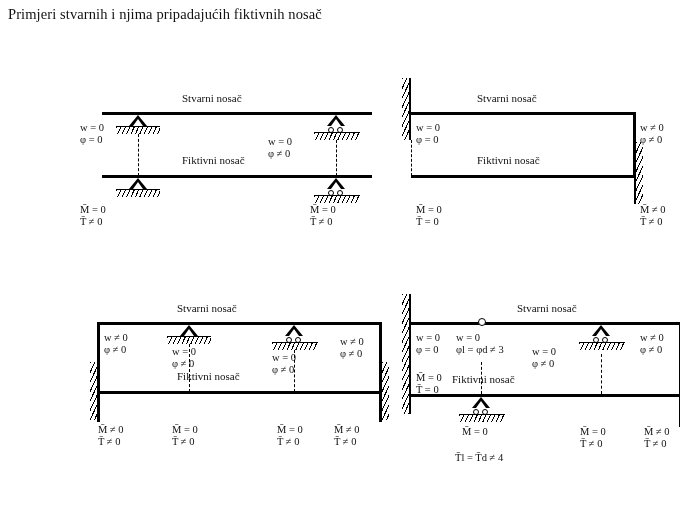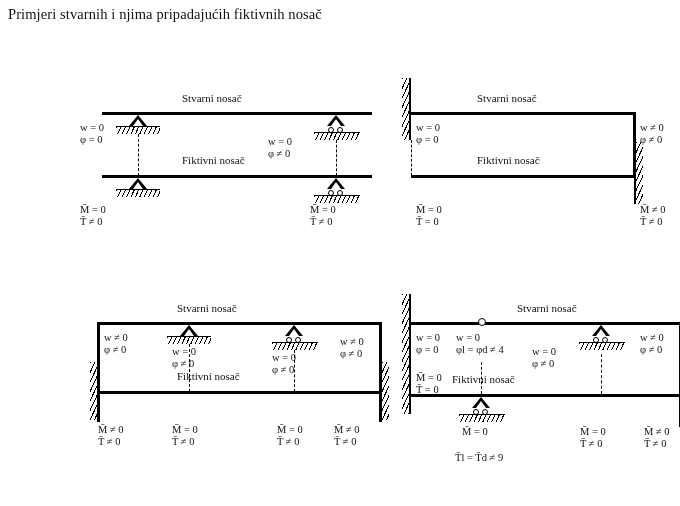--- a/index.html
+++ b/index.html
@@ -291,21 +291,21 @@
     <div class="ground" style="left:187px; top:68px; width:46px;"></div>
 
     <div class="beam beam-v" style="left:287px; top:48px; height:105px;"></div>
 
     <div class="lbl" style="left:24px; top:58px;">
       <div>w = 0</div>
       <div>φ = 0</div>
     </div>
     <div class="lbl" style="left:64px; top:58px;">
       <div>w = 0</div>
-      <div>φl = φd ≠ 4</div>
+      <div>φl = φd ≠ 3</div>
     </div>
     <div class="lbl" style="left:140px; top:72px;">
       <div>w = 0</div>
       <div>φ ≠ 0</div>
     </div>
     <div class="lbl" style="left:248px; top:58px;">
       <div>w ≠ 0</div>
       <div>φ ≠ 0</div>
     </div>
 
@@ -325,21 +325,21 @@
     <div class="wall" style="left:290px; top:92px; height:58px;"></div>
 
     <div class="lbl" style="left:24px; top:98px;">
       <div>M̄ = 0</div>
       <div>T̄ = 0</div>
     </div>
     <div class="lbl" style="left:70px; top:152px;">
       <div>M̄ = 0</div>
     </div>
     <div class="lbl" style="left:63px; top:178px;">
-      <div>T̄l = T̄d ≠ 9</div>
+      <div>T̄l = T̄d ≠ 4</div>
     </div>
     <div class="lbl" style="left:188px; top:152px;">
       <div>M̄ = 0</div>
       <div>T̄ ≠ 0</div>
     </div>
     <div class="lbl" style="left:252px; top:152px;">
       <div>M̄ ≠ 0</div>
       <div>T̄ ≠ 0</div>
     </div>
   </div>

